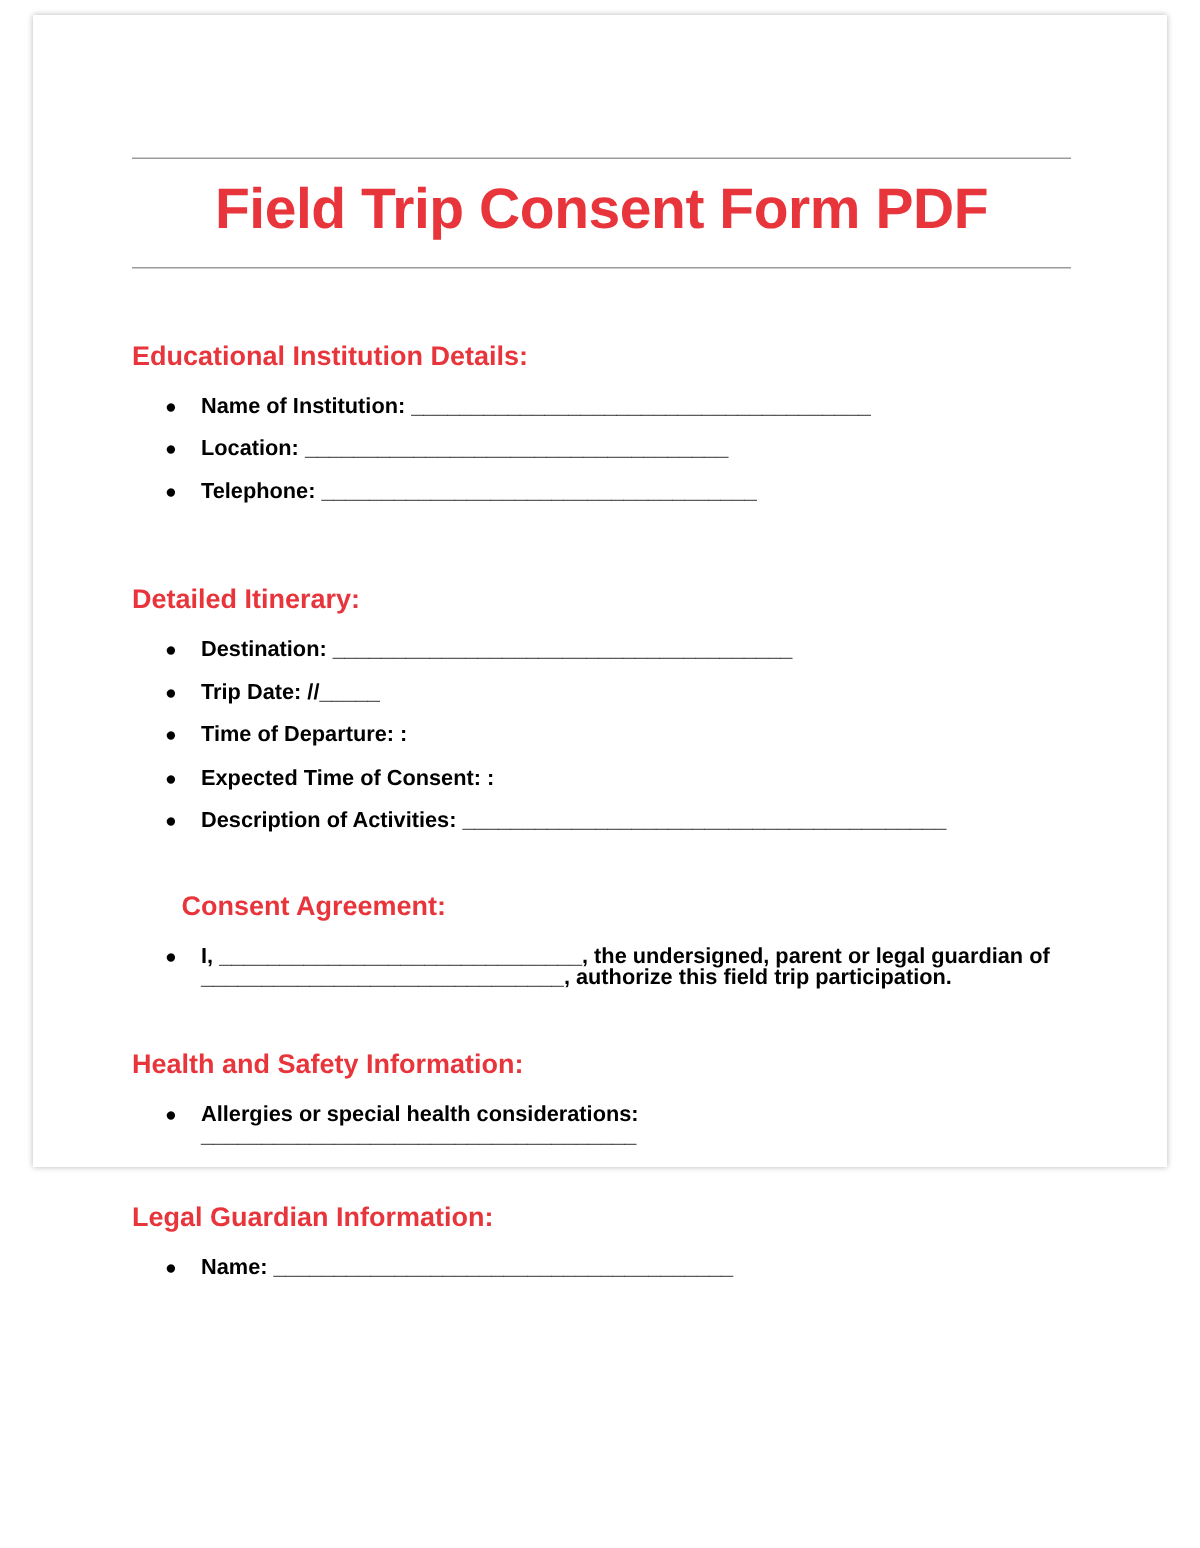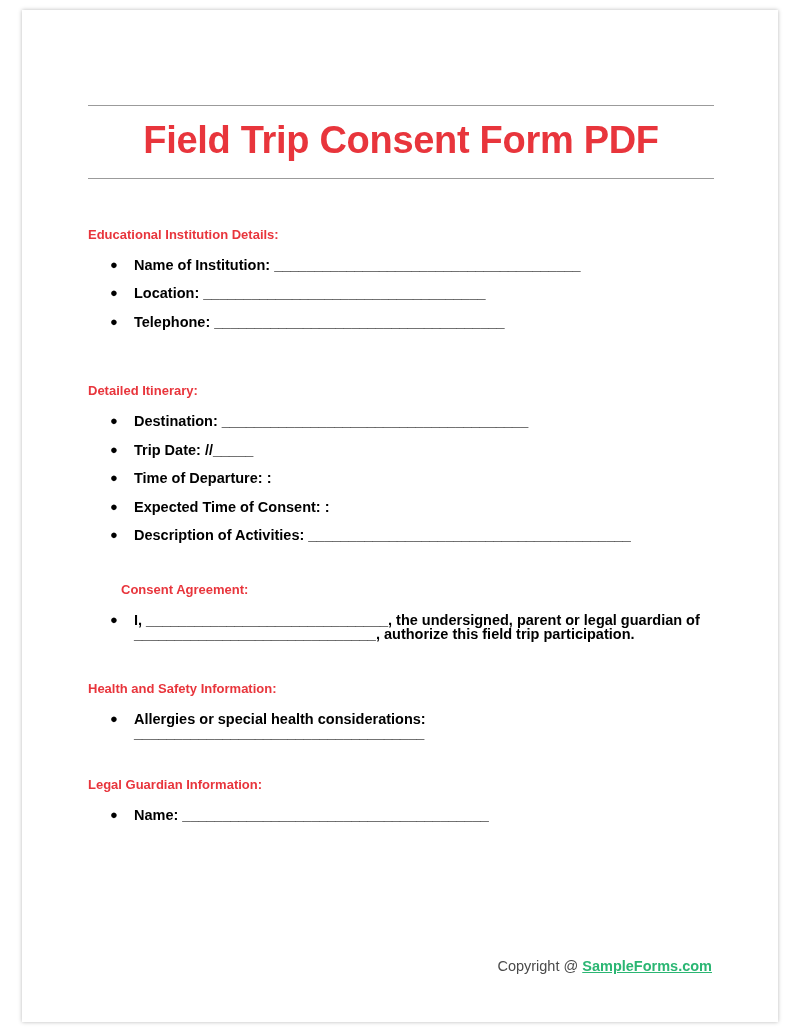--- a/index.html
+++ b/index.html
@@ -13,21 +13,21 @@
     font-family: "Liberation Sans", sans-serif;
     color: #000000;
     position: relative;
     overflow: hidden;
   }
   .page {
     position: absolute;
     left: 22px;
     top: 10px;
     width: 756px;
-    height: 1012px;
+    height: 768px;
     background: #ffffff;
     box-shadow: 0 0 4px rgba(0,0,0,0.28);
     box-sizing: border-box;
   }
   .inner {
     position: absolute;
     left: 66px;
     top: 95px;
     width: 626px;
   }
@@ -40,21 +40,21 @@
   .title {
     color: #e8353c;
     font-size: 38px;
     font-weight: bold;
     letter-spacing: -0.3px;
     line-height: 1.1;
     margin: 0;
   }
   .section-head {
     color: #e8353c;
-    font-size: 13px;
+    font-size: 18px;
     font-weight: bold;
     margin: 0;
   }
   .s1 { margin-top: 48px; }
   .s2 { margin-top: 54px; }
   .s3 { margin-top: 39px; margin-left: 33px; }
   .s4 { margin-top: 39px; }
   .s5 { margin-top: 36px; }
 
   ul.items {
@@ -137,17 +137,14 @@
       <li class="two-line"><span class="bullet">●</span><span>Allergies or special health considerations: ____________________________________</span></li>
     </ul>
 
     <h2 class="section-head s5">Legal Guardian Information:</h2>
     <ul class="items">
       <li><span class="bullet">●</span><span>Name: ______________________________________</span></li>
     </ul>
 
   </div>
 
-  <div class="footer">
-    <span>Copyright @ </span><span class="brand">SampleForms.com</span>
-  </div>
 
 </div>
 
 </body></html>

